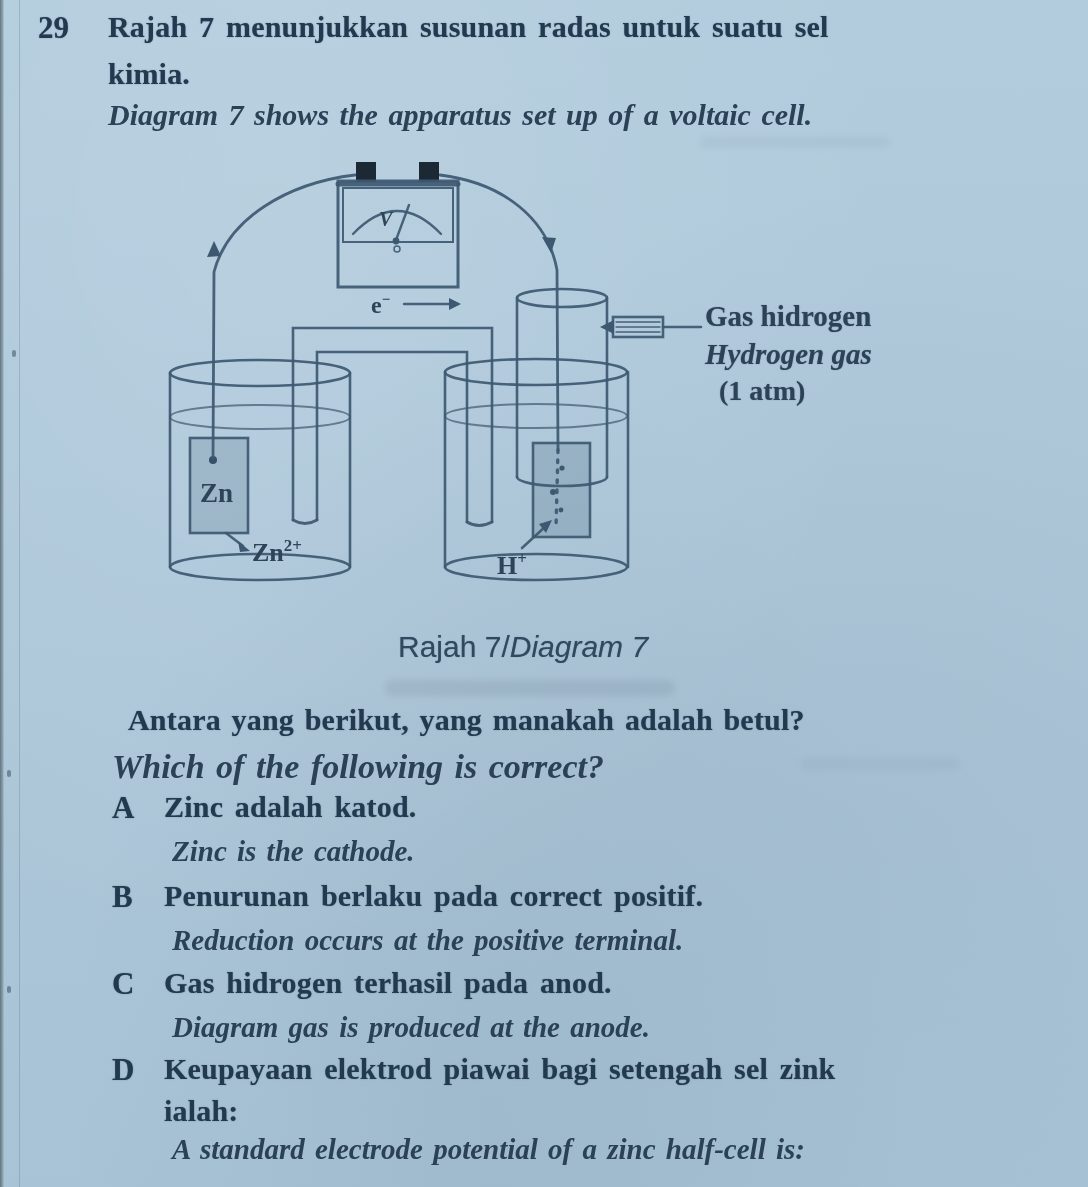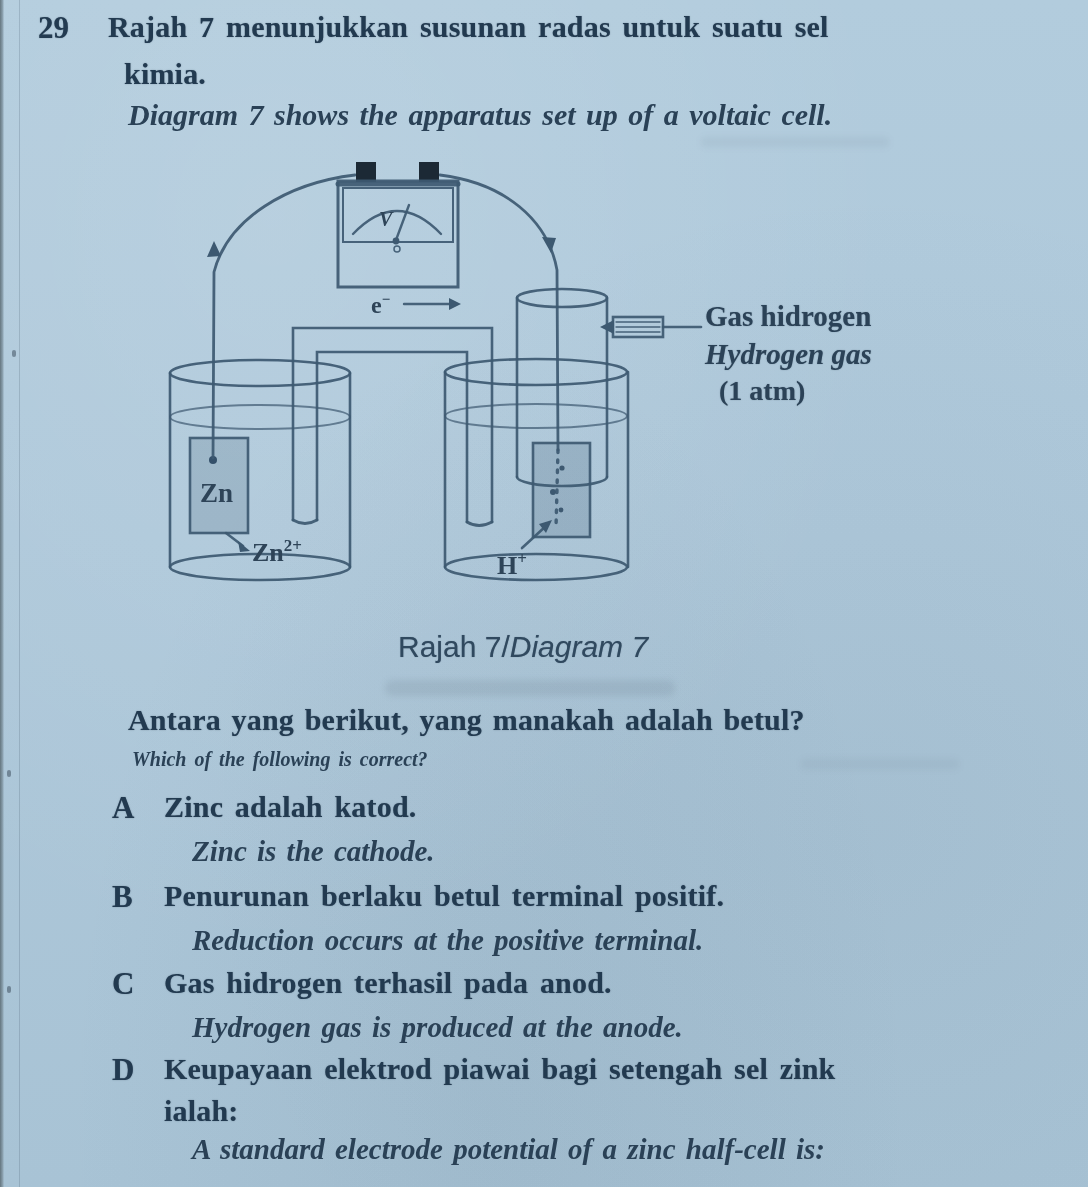--- a/index.html
+++ b/index.html
@@ -9,21 +9,21 @@
       radial-gradient(ellipse at 25% 18%, rgba(255,255,255,.10), transparent 55%),
       radial-gradient(ellipse at 80% 70%, rgba(70,95,115,.07), transparent 55%),
       radial-gradient(ellipse at 45% 95%, rgba(70,95,115,.08), transparent 50%),
       linear-gradient(180deg,#b2ccdd 0%, #aec8da 45%, #a8c3d5 100%);
     font-family:"Liberation Serif","DejaVu Serif",serif;
     color:#24384d;
   }
   .abs{position:absolute;}
   .ink{color:#223a50;text-shadow:0 0 1.2px rgba(30,48,66,.5);}
   .ms{font-weight:700;font-size:30px;letter-spacing:.2px;word-spacing:4px;white-space:nowrap;}
-  .en{font-weight:700;font-style:italic;font-size:29px;word-spacing:3px;white-space:nowrap;color:#2a4156;margin-left:20px;}
+  .en{font-weight:700;font-style:italic;font-size:29px;word-spacing:3px;white-space:nowrap;color:#2a4156;}
   .opt-letter{font-weight:700;font-size:31px;}
   .gas-label{font-weight:700;font-size:29px;white-space:nowrap;color:#2b4257;text-shadow:0 0 1.2px rgba(30,48,66,.45);}
   .caption{font-family:"Liberation Sans","DejaVu Sans",sans-serif;font-size:30px;color:#30495f;
            text-shadow:0 0 1px rgba(40,60,80,.45);white-space:nowrap;}
   .caption .it{font-style:italic;}
   .edge-left{left:0;top:0;width:4px;height:100%;
     background:linear-gradient(90deg,#57676f,#8aa0ae 75%,rgba(138,160,174,0));opacity:.85;}
   .edge-faint{left:19px;top:0;width:1px;height:100%;background:rgba(55,75,95,.20);}
   .smudge{background:rgba(70,90,110,.12);filter:blur(3px);border-radius:8px;}
   .tick{width:4px;height:7px;border-radius:2px;background:rgba(40,55,70,.45);}
@@ -36,21 +36,21 @@
 <div class="abs edge-faint"></div>
 <div class="abs tick" style="left:12px;top:350px;"></div>
 <div class="abs tick" style="left:7px;top:770px;"></div>
 <div class="abs tick" style="left:7px;top:986px;"></div>
 <div class="abs smudge" style="left:385px;top:680px;width:290px;height:16px;"></div>
 <div class="abs smudge" style="left:700px;top:136px;width:190px;height:12px;opacity:.55;"></div>
 <div class="abs smudge" style="left:800px;top:758px;width:160px;height:12px;opacity:.5;"></div>
 
 <div class="abs ink opt-letter" style="left:38px;top:10px;">29</div>
 <div class="abs ink ms" style="left:108px;top:10px;">Rajah 7 menunjukkan susunan radas untuk suatu sel</div>
-<div class="abs ink ms" style="left:124px;top:57px;">kimia.</div>
+<div class="abs ink ms" style="left:108px;top:57px;">kimia.</div>
 <div class="abs en" style="left:108px;top:98px;font-size:30px;">Diagram 7 shows the apparatus set up of a voltaic cell.</div>
 
 <svg class="abs" style="left:0;top:150px;" width="1088" height="480" viewBox="0 0 1088 480">
   <g stroke="#3d5971" stroke-opacity=".92" fill="none" stroke-width="2.6" stroke-linecap="round">
 
     <g>
       <ellipse cx="260" cy="223" rx="90" ry="13"></ellipse>
       <line x1="170" y1="223" x2="170" y2="417"></line>
       <line x1="350" y1="223" x2="350" y2="417"></line>
       <ellipse cx="260" cy="417" rx="90" ry="13"></ellipse>
@@ -143,30 +143,30 @@
 
 <div class="abs gas-label" style="left:705px;top:300px;">Gas hidrogen</div>
 <div class="abs gas-label" style="left:705px;top:338px;font-style:italic;">Hydrogen gas</div>
 <div class="abs gas-label" style="left:719px;top:375px;font-size:28px;">(1 atm)</div>
 
 <div class="abs caption" style="left:398px;top:630px;">
   <span>Rajah 7/</span><span class="it">Diagram 7</span>
 </div>
 
 <div class="abs ink ms" style="left:128px;top:703px;word-spacing:3px;">Antara yang berikut, yang manakah adalah betul?</div>
-<div class="abs en" style="left:112px;top:748px;font-size:20px;">Which of the following is correct?</div>
+<div class="abs en" style="left:112px;top:748px;font-size:34px;">Which of the following is correct?</div>
 
 <div class="abs ink opt-letter" style="left:112px;top:790px;">A</div>
 <div class="abs ink ms" style="left:164px;top:790px;">Zinc adalah katod.</div>
 <div class="abs en" style="left:172px;top:835px;">Zinc is the cathode.</div>
 
 <div class="abs ink opt-letter" style="left:112px;top:879px;">B</div>
-<div class="abs ink ms" style="left:164px;top:879px;">Penurunan berlaku betul terminal positif.</div>
+<div class="abs ink ms" style="left:164px;top:879px;">Penurunan berlaku pada correct positif.</div>
 <div class="abs en" style="left:172px;top:924px;">Reduction occurs at the positive terminal.</div>
 
 <div class="abs ink opt-letter" style="left:112px;top:966px;">C</div>
 <div class="abs ink ms" style="left:164px;top:966px;">Gas hidrogen terhasil pada anod.</div>
-<div class="abs en" style="left:172px;top:1011px;">Hydrogen gas is produced at the anode.</div>
+<div class="abs en" style="left:172px;top:1011px;">Diagram gas is produced at the anode.</div>
 
 <div class="abs ink opt-letter" style="left:112px;top:1052px;">D</div>
 <div class="abs ink ms" style="left:164px;top:1052px;">Keupayaan elektrod piawai bagi setengah sel zink</div>
 <div class="abs ink ms" style="left:164px;top:1094px;">ialah:</div>
 <div class="abs en" style="left:172px;top:1133px;">A standard electrode potential of a zinc half-cell is:</div>
 
 </body></html>

